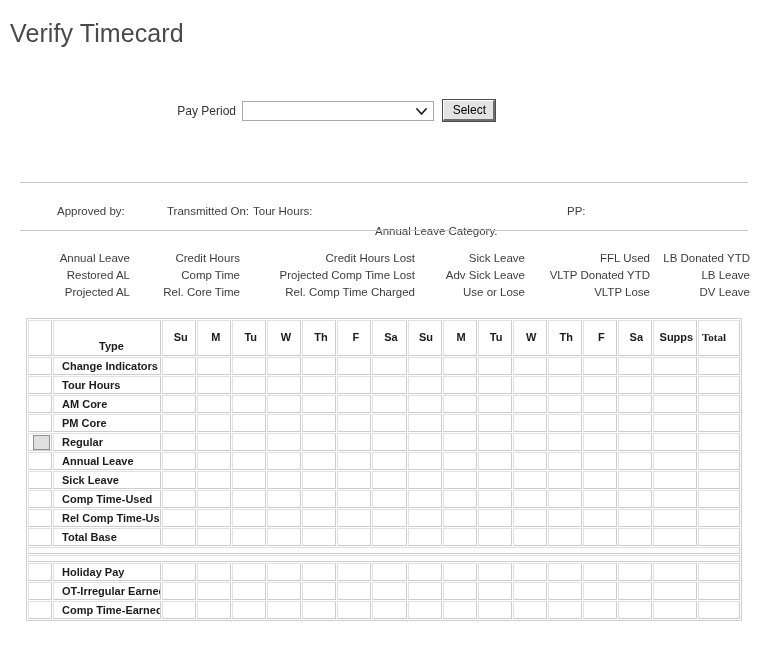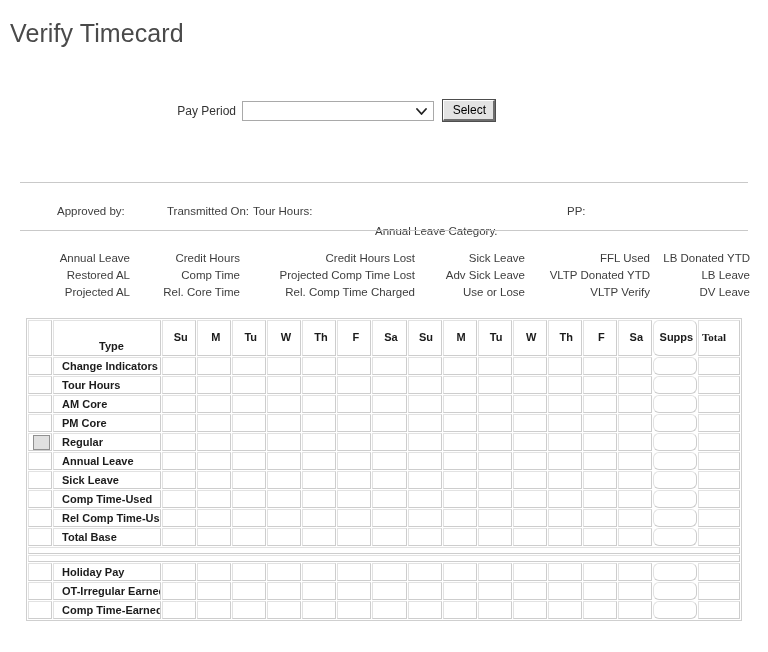--- a/index.html
+++ b/index.html
@@ -166,21 +166,21 @@
     font-size: 11px;
     font-weight: bold;
     color: #1b1b1b;
     overflow: hidden;
     white-space: nowrap;
     box-sizing: border-box;
   }
   td.col-handle { width: 24px; padding: 0; }
   td.col-type   { width: 108px; }
   td.col-day    { width: 34px; text-align: center; padding: 0; }
-  td.col-supps  { width: 44px; text-align: center; padding: 0; border-radius: 6px; }
+  td.col-supps  { width: 44px; text-align: center; padding: 0; }
   td.col-total  { width: 42px; text-align: left; padding: 0; font-family: Liberation Serif, serif; }
 
   tr.header-row td { height: 36px; vertical-align: bottom; padding-bottom: 3px; }
   tr.header-row td.col-type { vertical-align: bottom; padding-left: 45px; }
   tr.header-row td.col-day,
   tr.header-row td.col-supps,
   tr.header-row td.col-total { vertical-align: middle; }
 
   tr.data-row td { height: 18px; }
   tr.data-row td.col-type { padding-left: 8px; }
@@ -251,21 +251,21 @@
     <div>Restored AL</div>
     <div>Comp Time</div>
     <div>Projected Comp Time Lost</div>
     <div>Adv Sick Leave</div>
     <div>VLTP Donated YTD</div>
     <div>LB Leave</div>
     <div>Projected AL</div>
     <div>Rel. Core Time</div>
     <div>Rel. Comp Time Charged</div>
     <div>Use or Lose</div>
-    <div>VLTP Verify</div>
+    <div>VLTP Lose</div>
     <div>DV Leave</div>
   </div>
 
 <div class="tc-wrap">
   <table class="timecard">
     <tbody id="timecard-body">
         <tr class="header-row">
           <td class="col-handle"></td>
           <td class="col-type">Type</td>
           <td class="col-day">Su</td>

